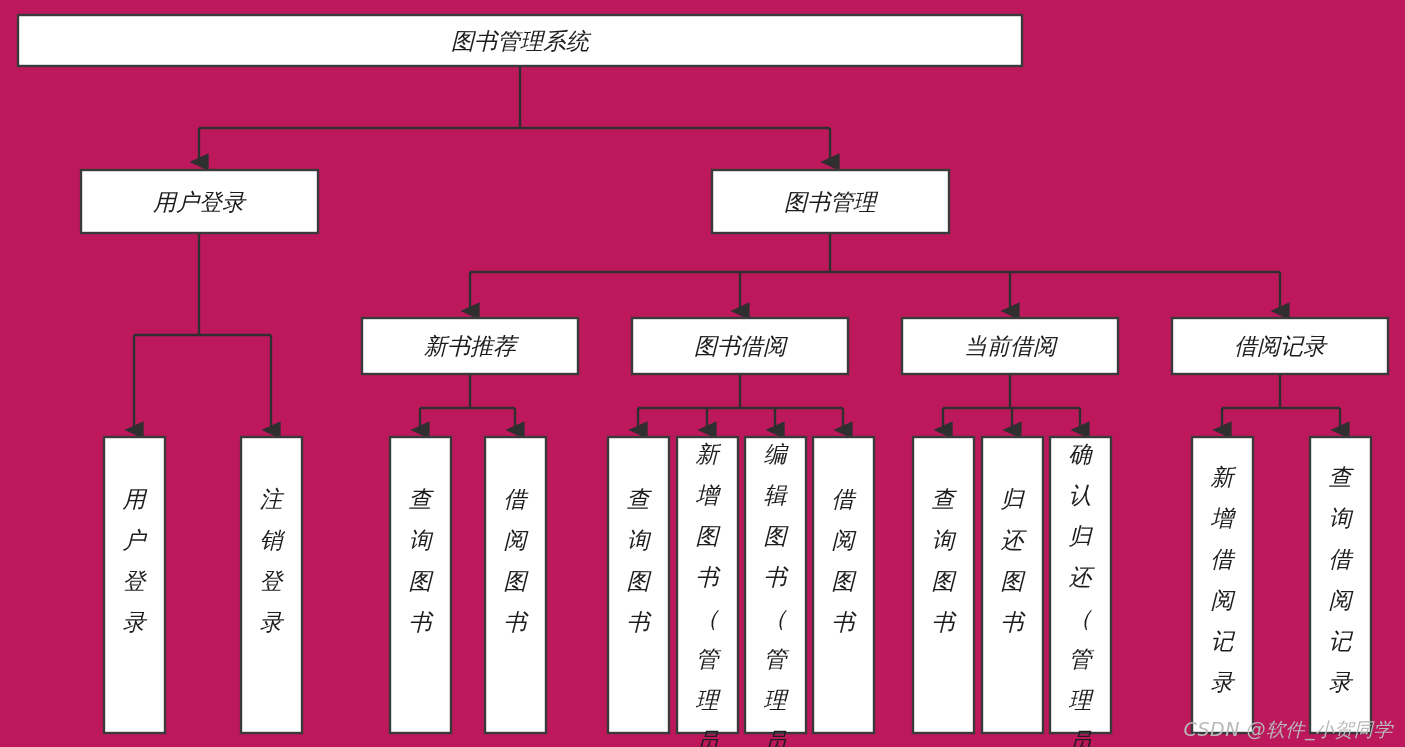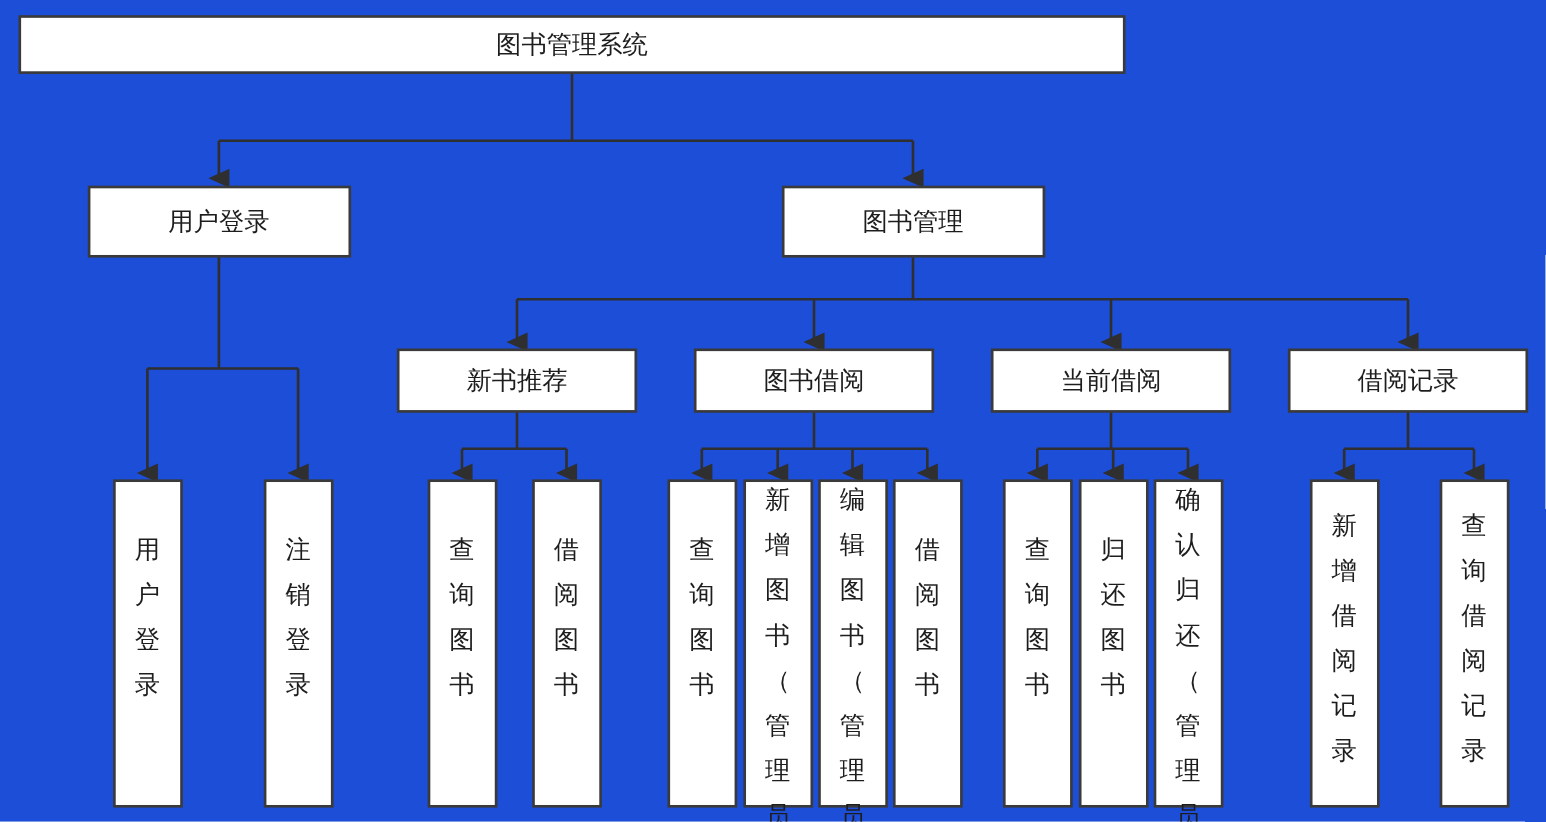--- a/index.html
+++ b/index.html
@@ -10,21 +10,22 @@
   body {
     width: 1405px;
     height: 747px;
     font-family: "DejaVu Sans", "Liberation Sans", sans-serif;
     overflow: hidden;
   }
   #diagram-root {
     position: relative;
     width: 1405px;
     height: 747px;
-    background: #1d4ed8;
+    background: #be185d;
+    font-style: italic;
   }
   svg.flow {
     position: absolute;
     left: 0;
     top: 0;
     width: 1405px;
     height: 747px;
   }
   .node-rect {
     fill: #ffffff;
@@ -212,14 +213,15 @@
       <text class="node-label-v" x="1222" y="485"><tspan x="1222" y="485">新</tspan><tspan x="1222" y="526">增</tspan><tspan x="1222" y="567">借</tspan><tspan x="1222" y="608">阅</tspan><tspan x="1222" y="649">记</tspan><tspan x="1222" y="690">录</tspan></text>
     </g>
 
     <g>
       <rect class="node-rect" x="1310" y="437" width="61" height="296"></rect>
       <text class="node-label-v" x="1340" y="485"><tspan x="1340" y="485">查</tspan><tspan x="1340" y="526">询</tspan><tspan x="1340" y="567">借</tspan><tspan x="1340" y="608">阅</tspan><tspan x="1340" y="649">记</tspan><tspan x="1340" y="690">录</tspan></text>
     </g>
 
   </svg>
 
+  <div class="watermark">CSDN @软件_小贺同学</div>
 
 </div>
 
 </body></html>

